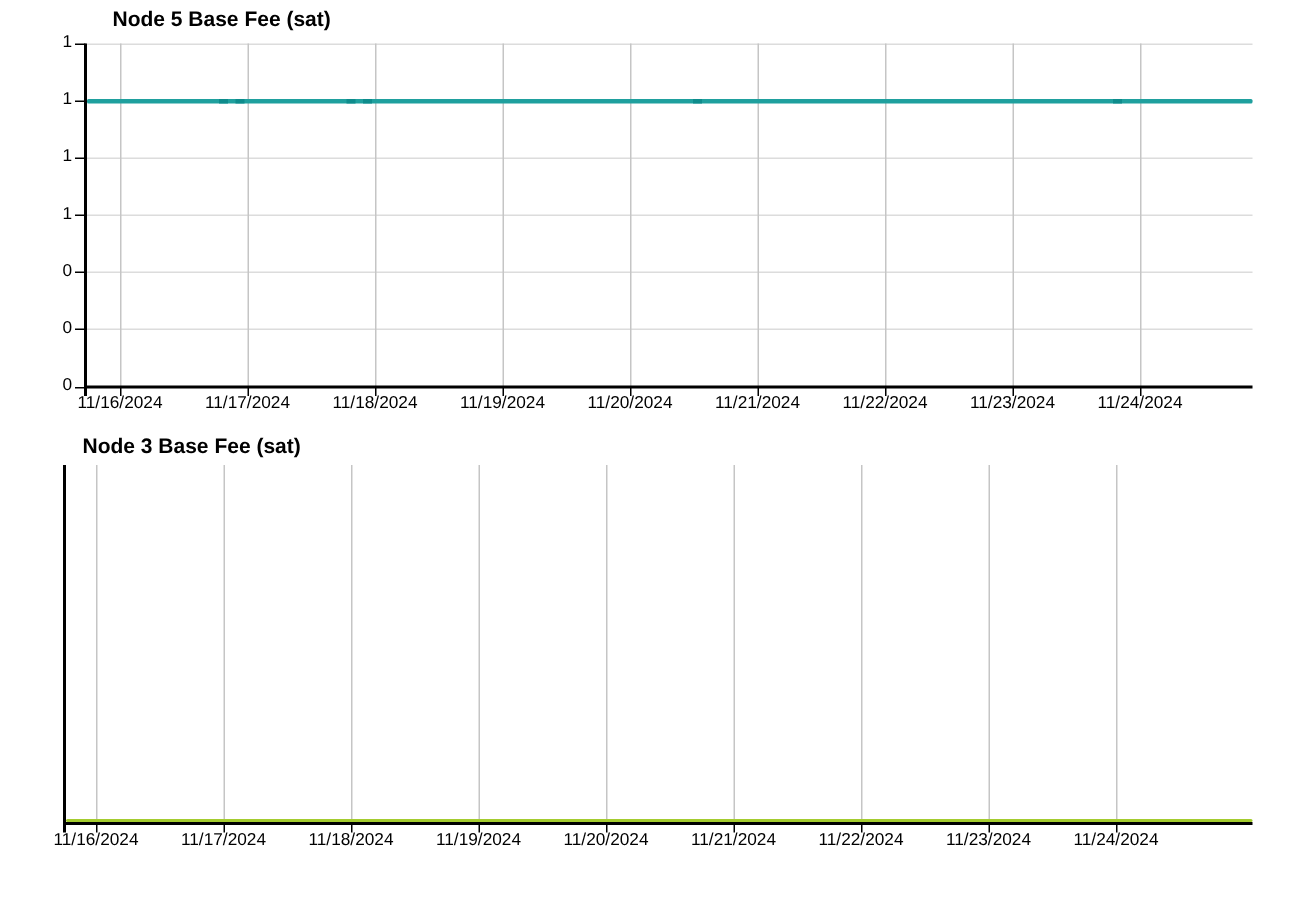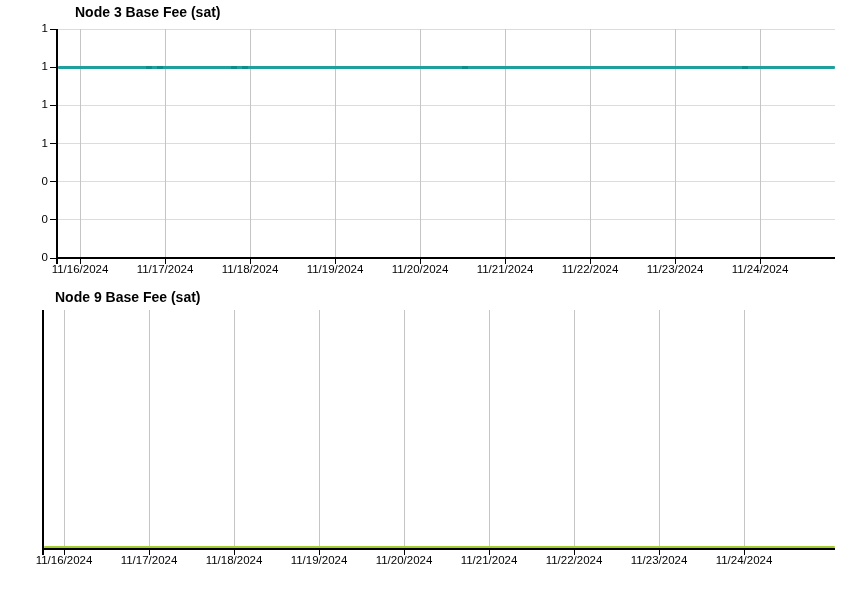--- a/index.html
+++ b/index.html
@@ -32,24 +32,24 @@
   .y-label{
     font-size:11.5px;color:#000;text-align:right;white-space:nowrap;
   }
   .series-line{border-radius:1px;}
   .data-marker{}
 </style>
 </head>
 <body>
 
 <div id="canvas">
-  <div class="chart-title" id="chart1-title">Node 3 Base Fee (sat)</div>
+  <div class="chart-title" id="chart1-title">Node 5 Base Fee (sat)</div>
   <div id="chart1-plot"></div>
 
-  <div class="chart-title" id="chart2-title">Node 9 Base Fee (sat)</div>
+  <div class="chart-title" id="chart2-title">Node 3 Base Fee (sat)</div>
   <div id="chart2-plot"></div>
 <div class="abs gridline-h" style="left: 57px; top: 28.5px; width: 778px;"></div>
     <div class="abs tick-y" style="left: 50px; top: 28.5px; width: 7px;"></div>
     <div class="abs y-label" style="left: 28px; top: 22px; width: 20px;">1</div>
     <div class="abs gridline-h" style="left: 57px; top: 66.6667px; width: 778px;"></div>
     <div class="abs tick-y" style="left: 50px; top: 66.6667px; width: 7px;"></div>
     <div class="abs y-label" style="left: 28px; top: 60.1667px; width: 20px;">1</div>
     <div class="abs gridline-h" style="left: 57px; top: 104.833px; width: 778px;"></div>
     <div class="abs tick-y" style="left: 50px; top: 104.833px; width: 7px;"></div>
     <div class="abs y-label" style="left: 28px; top: 98.3333px; width: 20px;">1</div>

